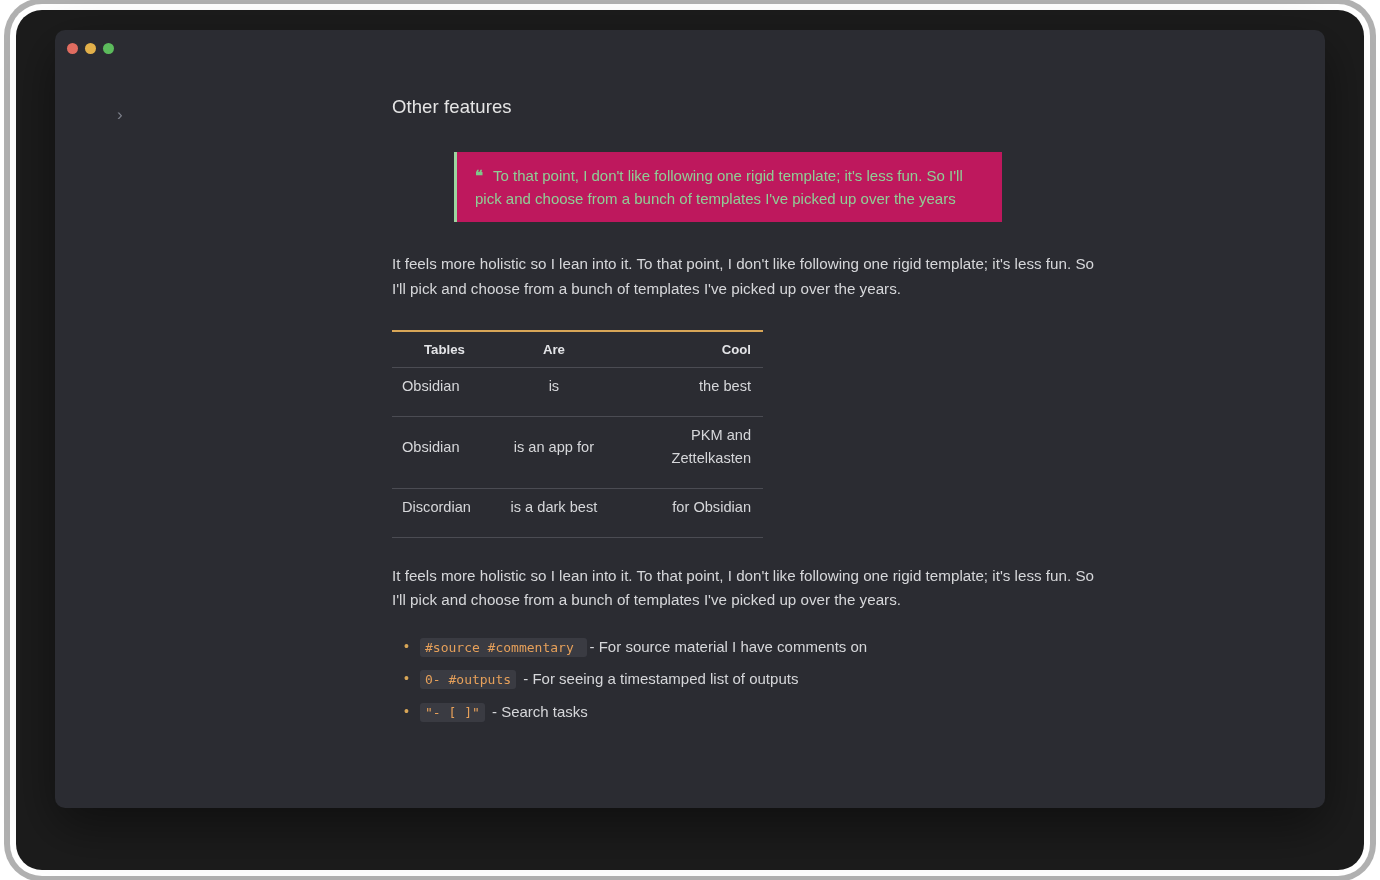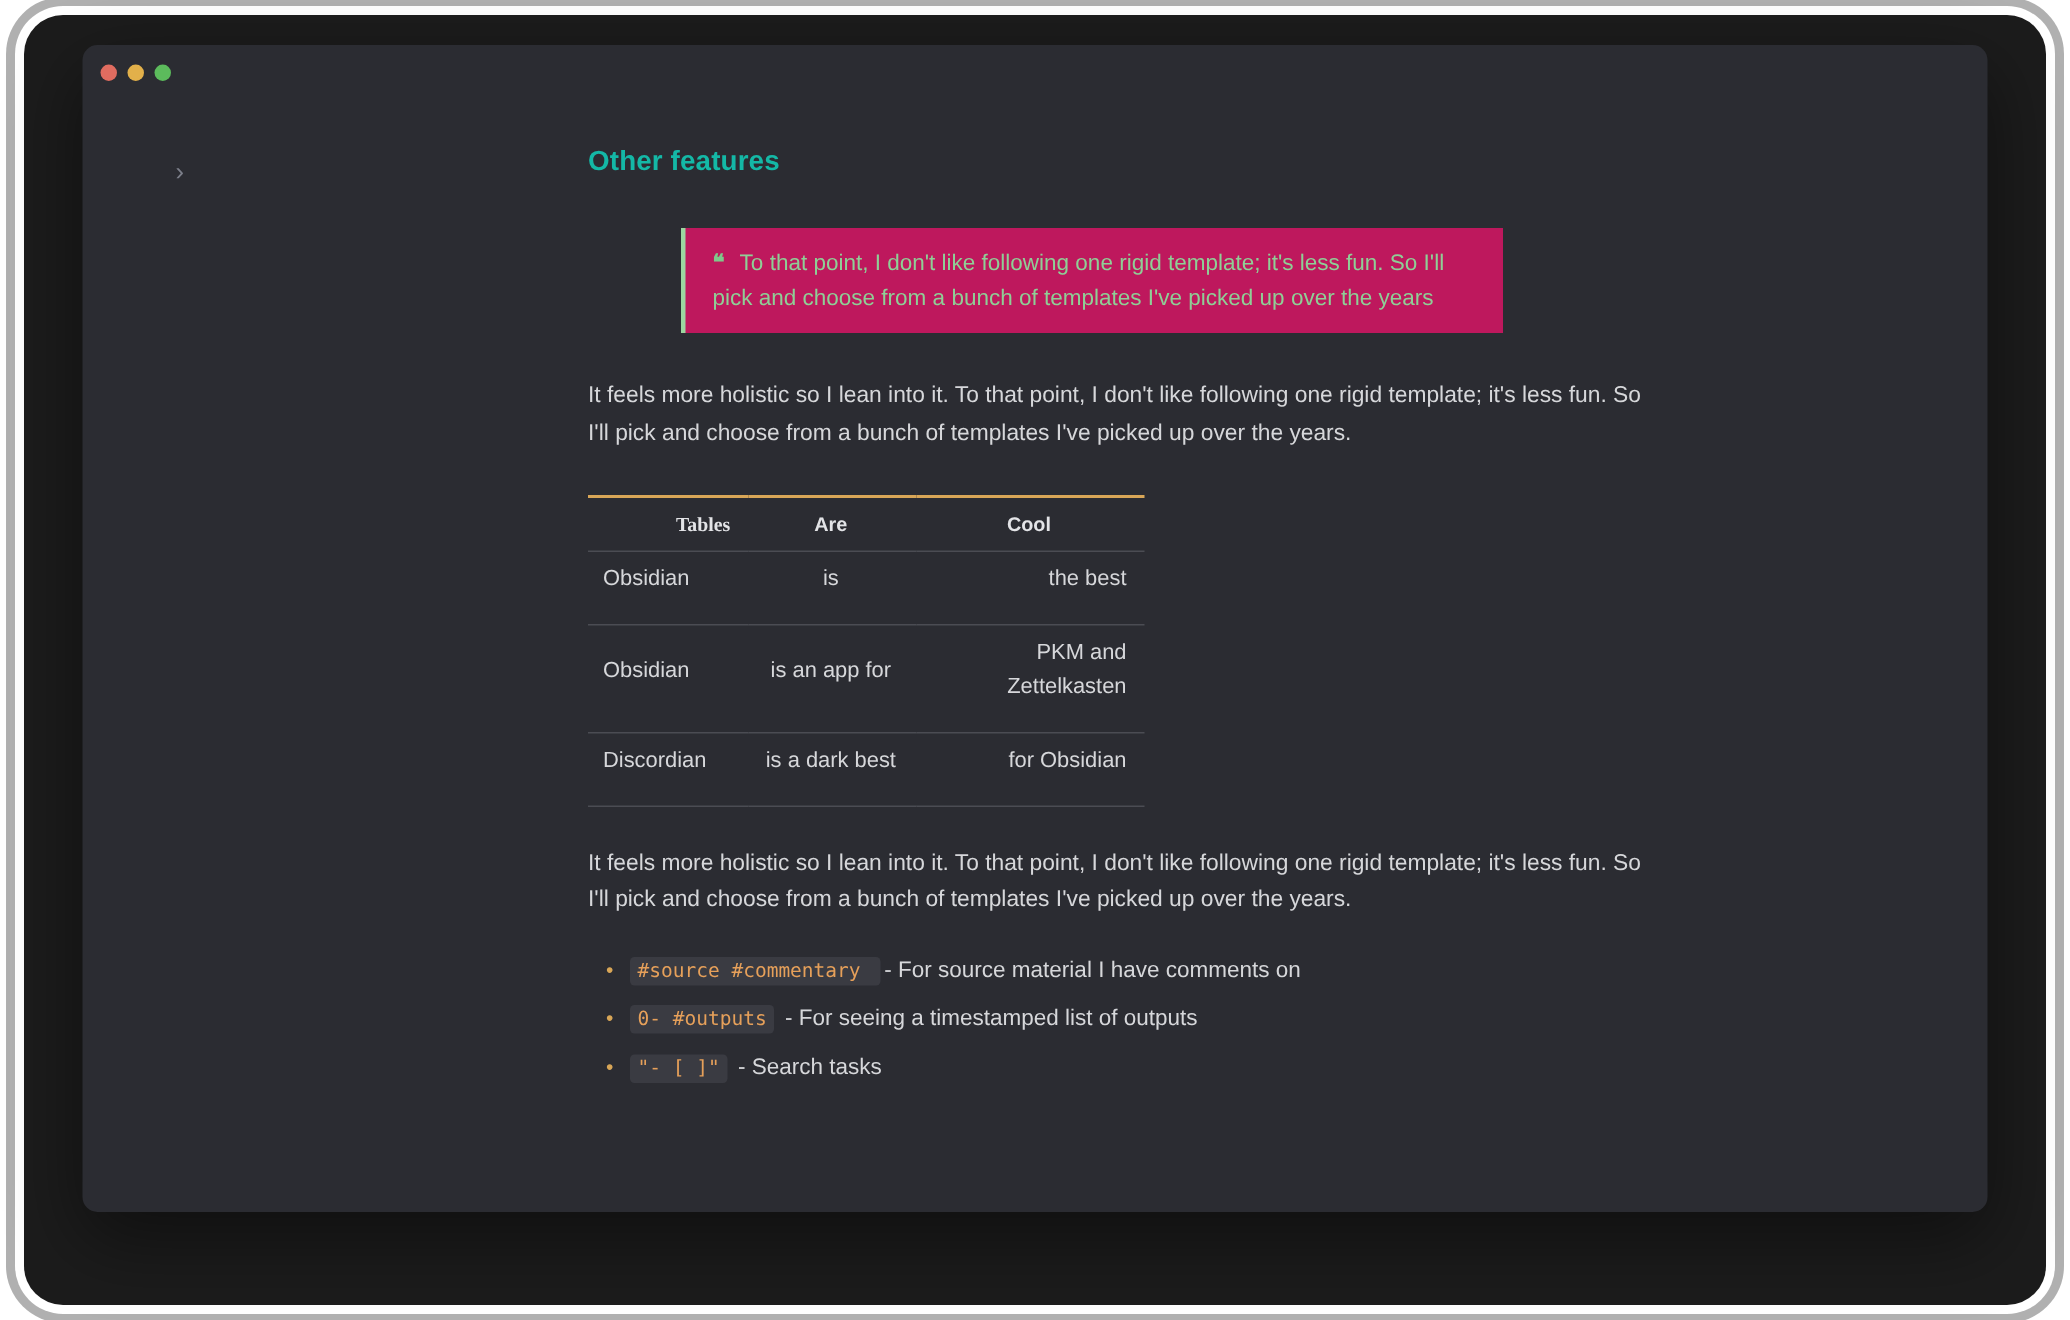--- a/index.html
+++ b/index.html
@@ -89,22 +89,22 @@
     top: 62px;
     width: 720px;
     color: #d7d8db;
     font-size: 15.2px;
     line-height: 1.62;
   }
 
   h1.note-title {
     margin: 0 0 26px 0;
     font-size: 18.5px;
-    font-weight: bold;
-    color: #14b8a6;
+    font-weight: normal;
+    color: #e5e5e5;
     letter-spacing: 0.1px;
   }
 
   p.para {
     margin: 0 0 18px 0;
     color: #d6d7da;
   }
   p.para.gap-top { margin-top: 26px; }
 
   .quote {
@@ -134,23 +134,23 @@
     font-size: 14.6px;
   }
   table.md thead th {
     border-top: 2px solid #d8a657;
     border-bottom: 1px solid #4b4c53;
     padding: 7px 12px 7px 10px;
     font-size: 13.2px;
     font-weight: bold;
     color: #e3e4e7;
   }
-  table.md thead th.c0 { text-align: right; width: 93px; font-family: Liberation Serif, serif; }
+  table.md thead th.c0 { text-align: center; width: 93px; }
   table.md thead th.c1 { text-align: center; width: 122px; }
-  table.md thead th.c2 { text-align: center; width: 156px; }
+  table.md thead th.c2 { text-align: right; width: 156px; }
   table.md tbody td {
     border-bottom: 1px solid #4b4c53;
     padding: 7px 12px 17px 10px;
     color: #d6d7da;
   }
   table.md tbody td.c0 { text-align: left; }
   table.md tbody td.c1 { text-align: center; }
   table.md tbody td.c2 { text-align: right; }
 
   ul.tags {

